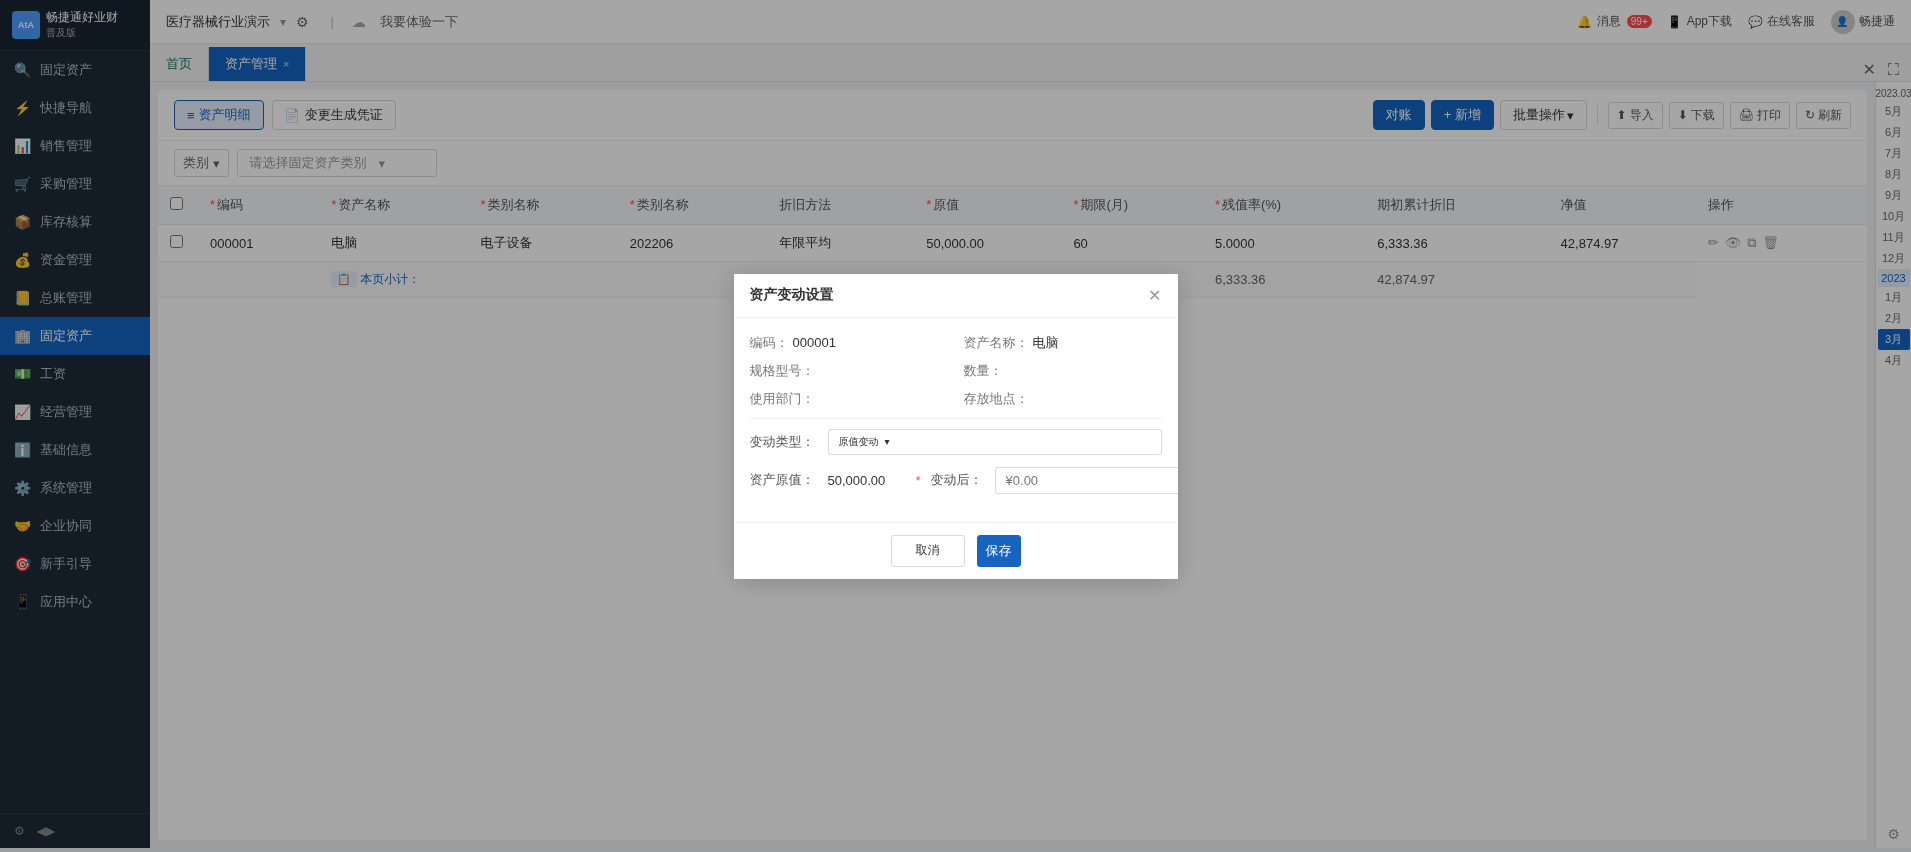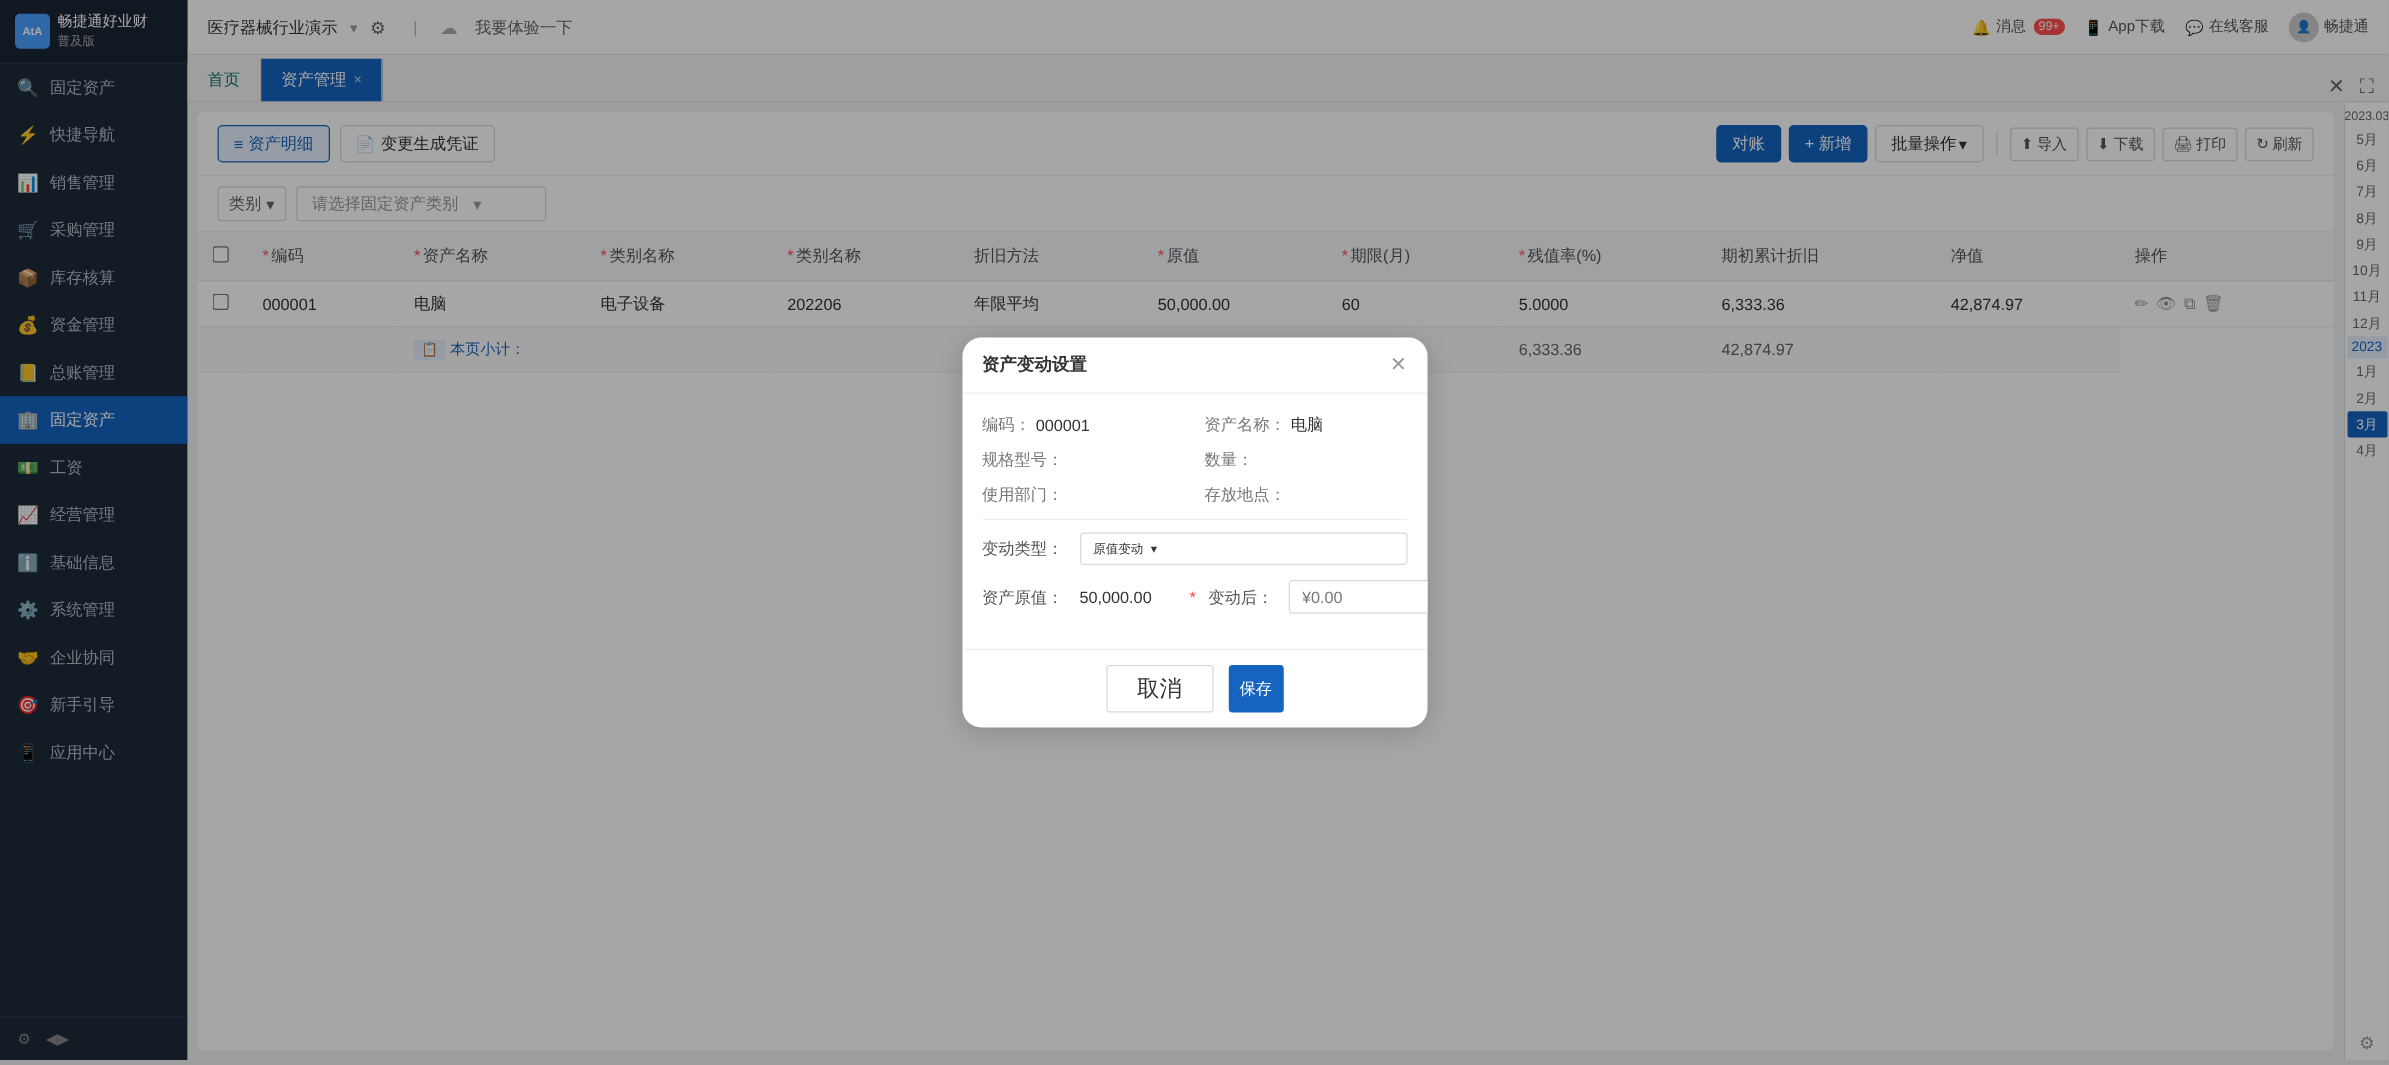--- a/index.html
+++ b/index.html
@@ -89,36 +89,36 @@
     .calendar-month.active { background: #1565c0; color: #fff; border-radius: 2px; }
     .calendar-month.highlighted { background: #e6f0ff; color: #1565c0; border-radius: 2px; }
     .calendar-settings { margin-top: auto; padding: 6px 0; color: #999; font-size: 14px; cursor: pointer; }
 
     
     .pagination { display: flex; align-items: center; padding: 8px 16px; border-top: 1px solid #f0f0f0; gap: 8px; font-size: 13px; color: #555; }
     .per-page-select { border: 1px solid #d9d9d9; border-radius: 3px; padding: 2px 6px; font-size: 12px; }
 
     
     .modal-overlay { position: fixed; top: 0; left: 0; width: 100%; height: 100%; background: rgba(0,0,0,0.35); display: flex; align-items: center; justify-content: center; z-index: 1000; }
-    .modal { background: #fff; border-radius: 15px; width: 372px; box-shadow: 0 4px 24px rgba(0,0,0,0.18); overflow: hidden; }
+    .modal { background: #fff; border-radius: 0; width: 444px; box-shadow: 0 4px 24px rgba(0,0,0,0.18); overflow: hidden; }
     .modal-header { display: flex; align-items: center; justify-content: space-between; padding: 12px 16px; border-bottom: 1px solid #f0f0f0; }
     .modal-title { font-size: 14px; font-weight: 600; color: #333; }
     .modal-close { color: #999; cursor: pointer; font-size: 16px; }
     .modal-body { padding: 16px; }
     .modal-info-row { display: flex; gap: 16px; margin-bottom: 10px; }
     .modal-info-item { display: flex; align-items: center; gap: 4px; font-size: 13px; color: #555; flex: 1; }
     .modal-info-label { color: #777; white-space: nowrap; }
     .modal-info-value { color: #333; font-weight: 500; }
     .modal-divider { height: 1px; background: #f0f0f0; margin: 10px 0; }
     .modal-form-row { display: flex; align-items: center; gap: 8px; margin-bottom: 12px; }
     .modal-form-label { font-size: 13px; color: #555; width: 70px; flex-shrink: 0; }
     .modal-form-select { display: flex; align-items: center; border: 1px solid #d9d9d9; border-radius: 3px; padding: 5px 10px; font-size: 10px; color: #333; background: #fff; flex: 1; gap: 6px; cursor: pointer; justify-content: flex-start; }
     .modal-form-input { border: 1px solid #d9d9d9; border-radius: 3px; padding: 5px 10px; font-size: 13px; color: #999; background: #fff; flex: 1; }
     .modal-footer { display: flex; justify-content: center; gap: 12px; padding: 12px 16px; border-top: 1px solid #f0f0f0; }
-    .modal-btn-cancel { padding: 6px 24px; border: 1px solid #d9d9d9; border-radius: 3px; background: #fff; color: #333; font-size: 18px; cursor: pointer; }
+    .modal-btn-cancel { padding: 6px 24px; border: 1px solid #d9d9d9; border-radius: 3px; background: #fff; color: #333; font-size: 12px; cursor: pointer; }
     .modal-btn-save { padding: 6px 8px; border: 1px solid #1565c0; border-radius: 3px; background: #1565c0; color: #fff; font-size: 13px; cursor: pointer; }
   </style>
 </head>
 <body>
 
 <div class="app-container">
 
   <div class="sidebar">
     <div class="sidebar-logo">
       <div class="logo-icon">

